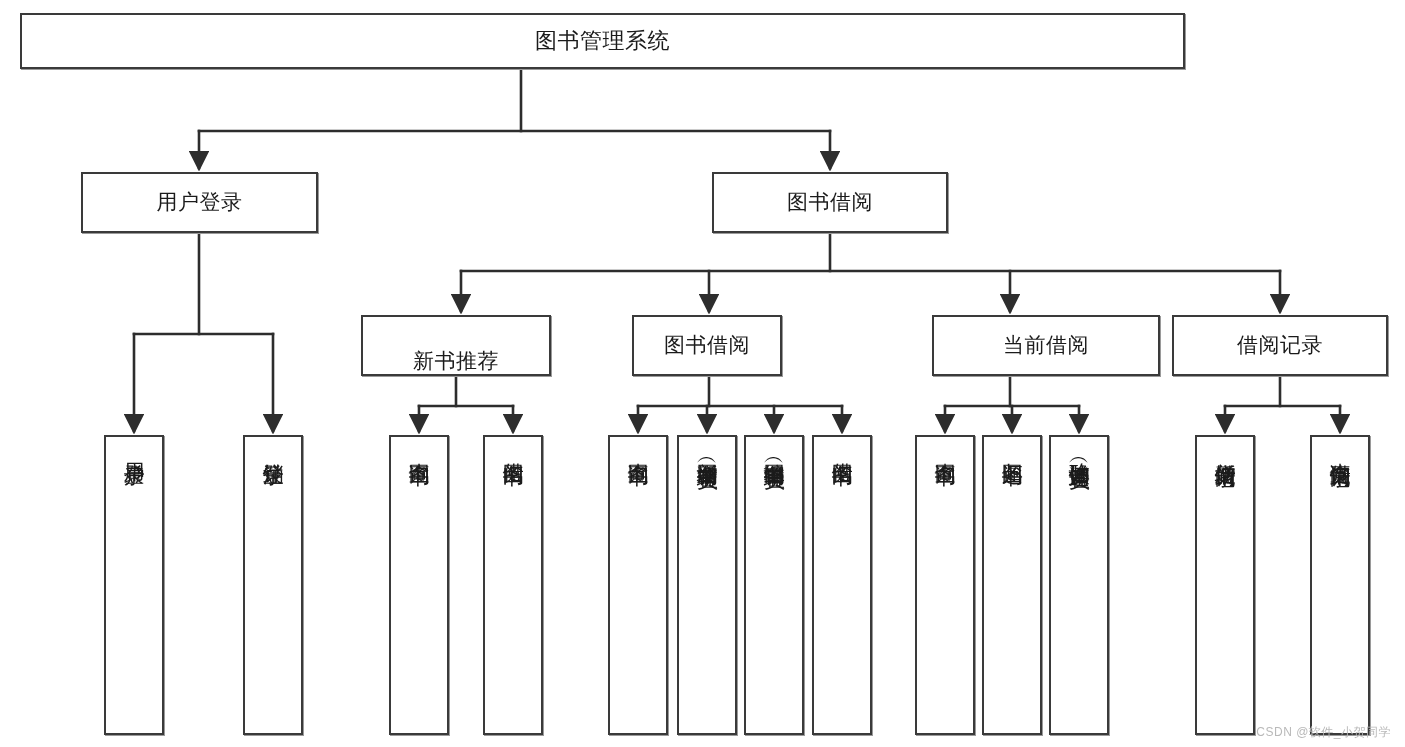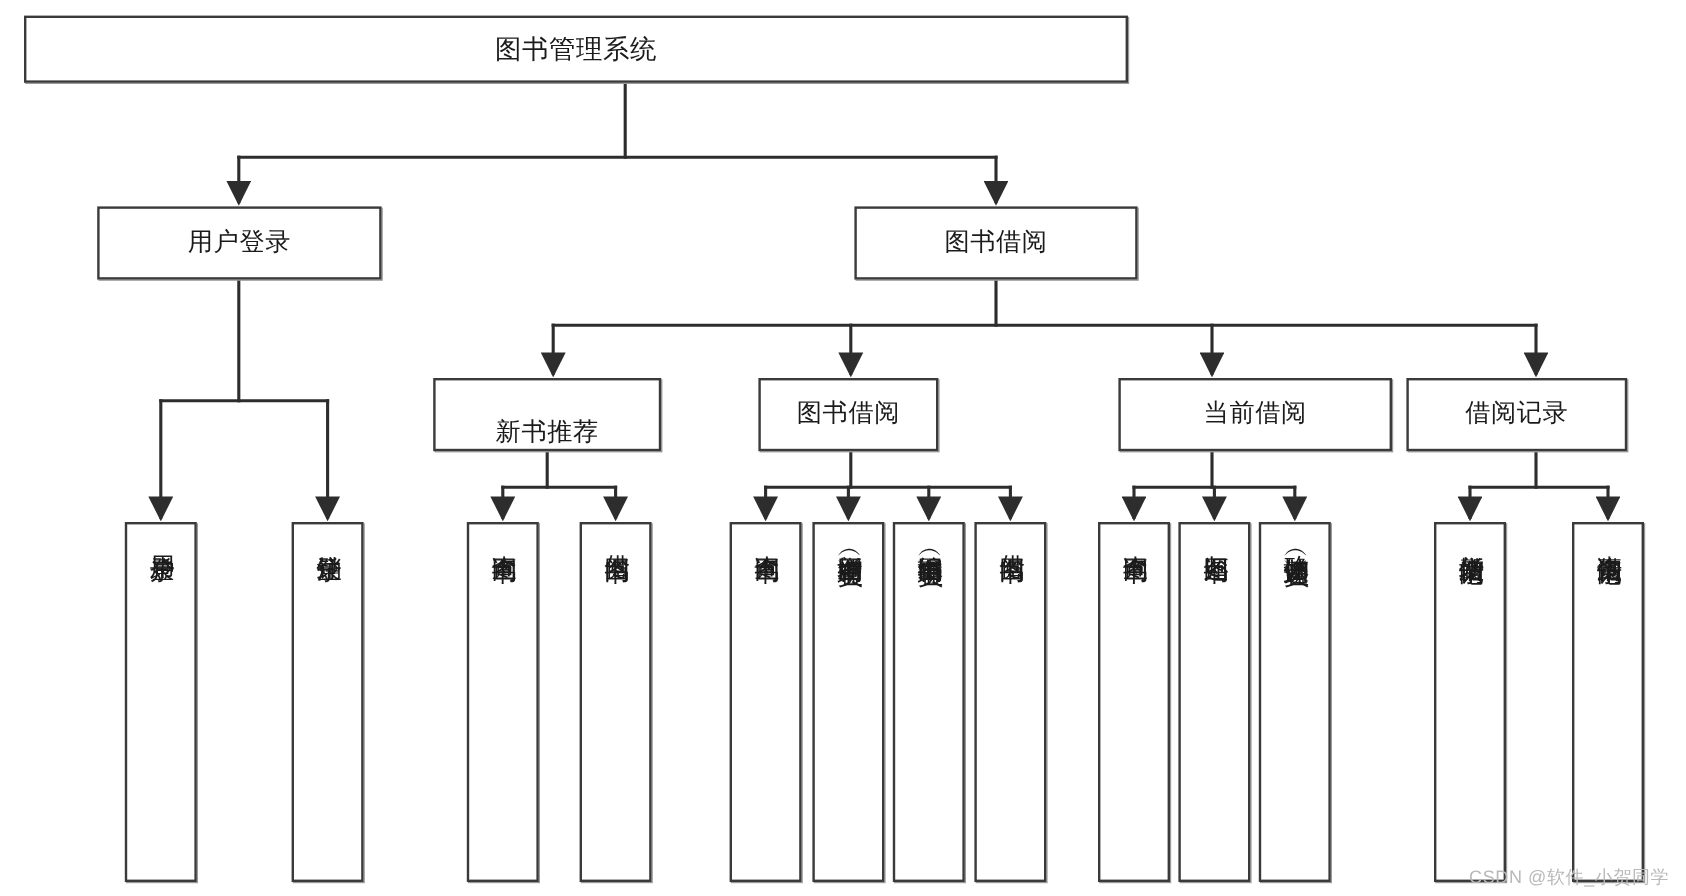--- a/index.html
+++ b/index.html
@@ -56,21 +56,21 @@
     text-orientation: upright;
     font-size: 21px;
     line-height: 1.08;
     letter-spacing: 1px;
     white-space: normal;
   }
   #watermark {
     position: absolute;
     right: 14px;
     bottom: 6px;
-    font-size: 15px;
+    font-size: 12px;
     color: #b9b9b9;
     letter-spacing: 0.5px;
     z-index: 5;
     user-select: none;
     white-space: nowrap;
   }
 </style>
 </head>
 <body>
 
@@ -119,41 +119,41 @@
       <path d="M 1012 406 L 1012 431" marker-end="url(#arrow)"></path>
       <path d="M 1079 406 L 1079 431" marker-end="url(#arrow)"></path>
 
       <path d="M 1280 376 L 1280 406"></path>
       <path d="M 1225 406 L 1340 406"></path>
       <path d="M 1225 406 L 1225 431" marker-end="url(#arrow)"></path>
       <path d="M 1340 406 L 1340 431" marker-end="url(#arrow)"></path>
     </g>
   </svg>
 
-  <div class="node root" style="left: 20px; top: 13px; width: 920px; height: 56px;">
+  <div class="node root" style="left: 20px; top: 13px; width: 1165px; height: 56px;">
     <span class="label">图书管理系统</span>
   </div>
 
   <div class="node" style="left: 81px; top: 172px; width: 237px; height: 61px;">
     <span class="label">用户登录</span>
   </div>
   <div class="node" style="left: 712px; top: 172px; width: 236px; height: 61px;">
     <span class="label">图书借阅</span>
   </div>
 
   <div class="node" style="left: 361px; top: 315px; width: 190px; height: 61px; align-items: flex-end;">
     <span class="label">新书推荐</span>
   </div>
   <div class="node" style="left: 632px; top: 315px; width: 150px; height: 61px;">
     <span class="label">图书借阅</span>
   </div>
   <div class="node" style="left: 932px; top: 315px; width: 228px; height: 61px;">
     <span class="label">当前借阅</span>
   </div>
-  <div class="node" style="left: 1172px; top: 315px; width: 184px; height: 61px;">
+  <div class="node" style="left: 1172px; top: 315px; width: 216px; height: 61px;">
     <span class="label">借阅记录</span>
   </div>
 
   <div class="node vertical" style="left: 104px; top: 435px; width: 60px; height: 300px;">
     <span class="label">用户登录</span>
   </div>
   <div class="node vertical" style="left: 243px; top: 435px; width: 60px; height: 300px;">
     <span class="label">注销登录</span>
   </div>
 

